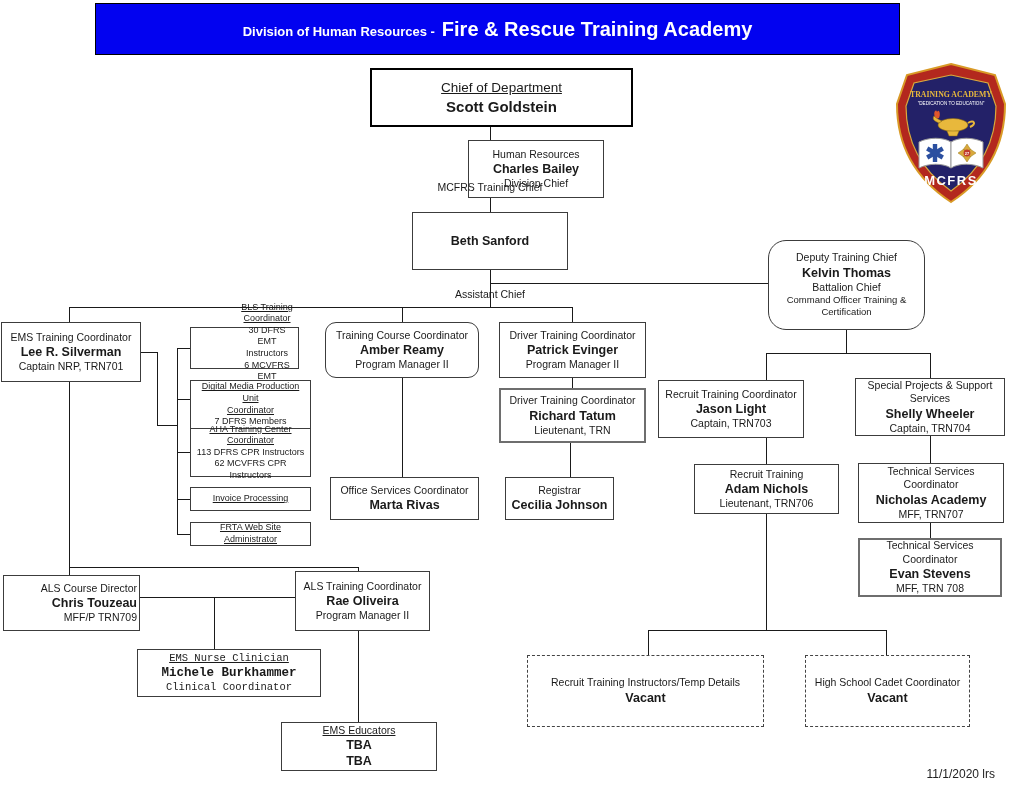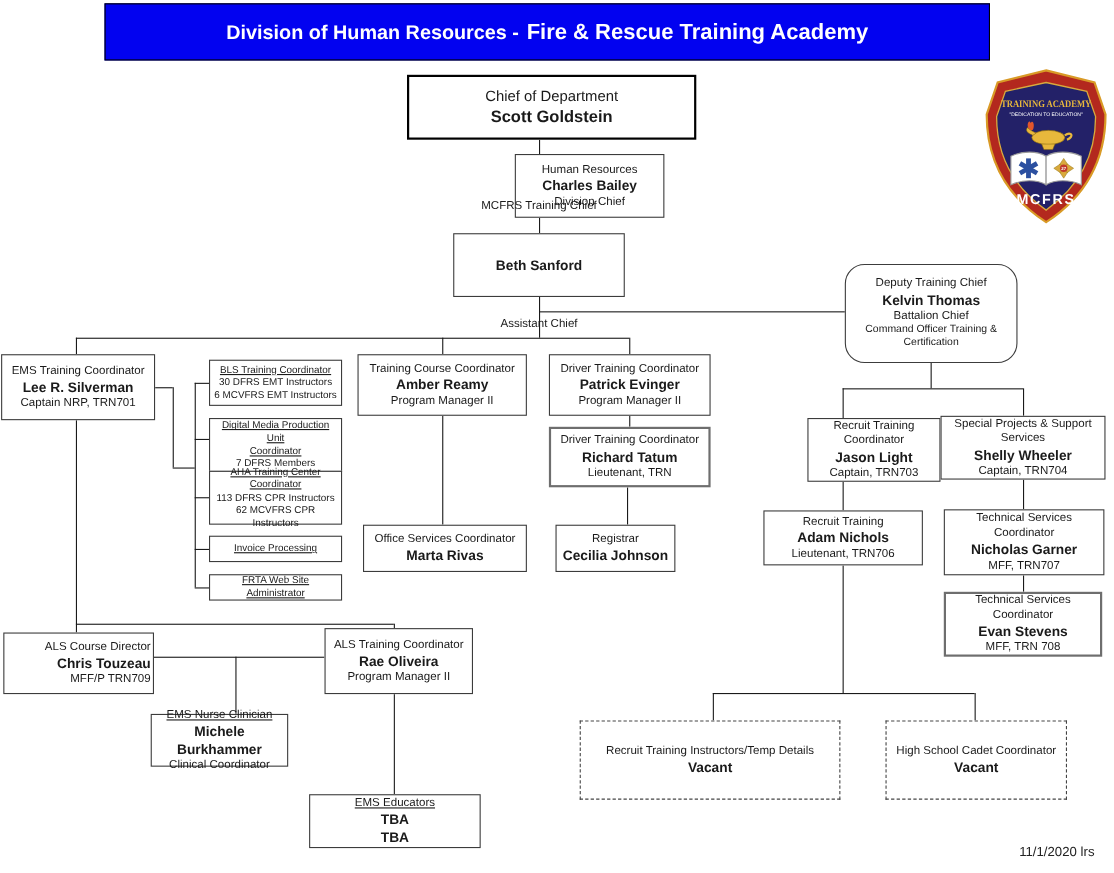--- a/index.html
+++ b/index.html
@@ -3,36 +3,36 @@
 <meta charset="utf-8">
 <style>
   html,body { margin:0; padding:0; background:#ffffff; }
   body { width:1013px; height:794px; font-family:"Liberation Sans", sans-serif; }
   .page { position:relative; width:1013px; height:794px; background:#ffffff; overflow:hidden; }
 
   .header { position:absolute; left:95px; top:3px; width:805px; height:52px;
             background:#0202F0; border:1px solid #000; box-sizing:border-box;
             display:flex; align-items:baseline; justify-content:center; gap:7px;
             color:#ffffff; padding-top:14px; }
-  .h-prefix { font-weight:bold; font-size:18px; }
+  .h-prefix { font-weight:bold; font-size:13px; }
   .h-title  { font-weight:bold; font-size:20px; }
 
   .badge { position:absolute; left:891px; top:62px; width:120px; height:142px; }
 
   .box { position:absolute; background:#ffffff; border:1px solid #3c3c3c;
          box-sizing:border-box; display:flex; flex-direction:column;
          align-items:center; justify-content:center; text-align:center;
          color:#1a1a1a; line-height:1.28; padding:1px 2px; }
   .box.thick  { border:2px solid #000000; }
   .box.heavy  { border:2px solid #6e6e6e; }
   .box.dashed { border:1px dashed #444444; }
 
   .ln    { width:100%; }
   .ln.t  { font-size:10.5px; }
-  .ln.tl { font-size:13.5px; }
+  .ln.tl { font-size:13.5px;text-decoration:underline; }
   .ln.n  { font-size:12.5px; font-weight:bold; }
   .ln.nl { font-size:15px;   font-weight:bold; }
   .ln.u  { font-size:10.5px; text-decoration:underline; }
   .ln.us { font-size:9px;    text-decoration:underline; }
   .ln.s  { font-size:9px; }
   .ln.ss { font-size:9.5px; }
 
   .seg { position:absolute; background:#1a1a1a; }
 
   .date-note { position:absolute; left:875px; top:767px; width:120px;
@@ -139,21 +139,21 @@
         <div class="ln n">Kelvin Thomas</div>
         <div class="ln t">Battalion Chief</div>
         <div class="ln ss">Command Officer Training &amp;</div>
         <div class="ln ss">Certification</div>
       </div>
       <div class="box" style="left: 1px; top: 322px; width: 140px; height: 60px;">
         <div class="ln t">EMS Training Coordinator</div>
         <div class="ln n">Lee R. Silverman</div>
         <div class="ln t">Captain NRP, TRN701</div>
       </div>
-      <div class="box" style="left: 190px; top: 327px; width: 121px; height: 42px;">
+      <div class="box" style="left: 190px; top: 327px; width: 109px; height: 42px; padding-left: 47px;">
         <div class="ln us">BLS Training Coordinator</div>
         <div class="ln s">30 DFRS EMT Instructors</div>
         <div class="ln s">6 MCVFRS EMT Instructors</div>
       </div>
       <div class="box" style="left: 190px; top: 380px; width: 121px; height: 49px;">
         <div class="ln us">Digital Media Production Unit</div>
         <div class="ln us">Coordinator</div>
         <div class="ln s">7 DFRS Members</div>
       </div>
       <div class="box" style="left: 190px; top: 428px; width: 121px; height: 49px;">
@@ -161,21 +161,21 @@
         <div class="ln us">Coordinator</div>
         <div class="ln s">113 DFRS CPR Instructors</div>
         <div class="ln s">62 MCVFRS CPR Instructors</div>
       </div>
       <div class="box" style="left: 190px; top: 487px; width: 121px; height: 24px;">
         <div class="ln us">Invoice Processing</div>
       </div>
       <div class="box" style="left: 190px; top: 522px; width: 121px; height: 24px;">
         <div class="ln us">FRTA Web Site Administrator</div>
       </div>
-      <div class="box" style="left: 325px; top: 322px; width: 154px; height: 56px;">
+      <div class="box" style="left: 325px; top: 322px; width: 154px; height: 56px; border-radius: 11px;">
         <div class="ln t">Training Course Coordinator</div>
         <div class="ln n">Amber Reamy</div>
         <div class="ln t">Program Manager II</div>
       </div>
       <div class="box" style="left: 499px; top: 322px; width: 147px; height: 56px;">
         <div class="ln t">Driver Training Coordinator</div>
         <div class="ln n">Patrick Evinger</div>
         <div class="ln t">Program Manager II</div>
       </div>
       <div class="box heavy" style="left: 499px; top: 388px; width: 147px; height: 55px;">
@@ -184,59 +184,59 @@
         <div class="ln t">Lieutenant, TRN</div>
       </div>
       <div class="box" style="left: 330px; top: 477px; width: 149px; height: 43px;">
         <div class="ln t">Office Services Coordinator</div>
         <div class="ln n">Marta Rivas</div>
       </div>
       <div class="box" style="left: 505px; top: 477px; width: 109px; height: 43px;">
         <div class="ln t">Registrar</div>
         <div class="ln n">Cecilia Johnson</div>
       </div>
-      <div class="box" style="left: 734px; top: 380px; width: 121px; height: 58px; text-align: center;">
+      <div class="box" style="left: 658px; top: 380px; width: 146px; height: 58px; text-align: center;">
         <div class="ln t">Recruit Training Coordinator</div>
         <div class="ln n">Jason Light</div>
         <div class="ln t">Captain, TRN703</div>
       </div>
       <div class="box" style="left: 855px; top: 378px; width: 150px; height: 58px;">
         <div class="ln t">Special Projects &amp; Support</div>
         <div class="ln t">Services</div>
         <div class="ln n">Shelly Wheeler</div>
         <div class="ln t">Captain, TRN704</div>
       </div>
       <div class="box" style="left: 694px; top: 464px; width: 145px; height: 50px;">
         <div class="ln t">Recruit Training</div>
         <div class="ln n">Adam Nichols</div>
         <div class="ln t">Lieutenant, TRN706</div>
       </div>
       <div class="box" style="left: 858px; top: 463px; width: 146px; height: 60px;">
         <div class="ln t">Technical Services</div>
         <div class="ln t">Coordinator</div>
-        <div class="ln n">Nicholas Garner</div>
+        <div class="ln n">Nicholas Academy</div>
         <div class="ln t">MFF, TRN707</div>
       </div>
       <div class="box heavy" style="left: 858px; top: 538px; width: 144px; height: 59px;">
         <div class="ln t">Technical Services</div>
         <div class="ln t">Coordinator</div>
         <div class="ln n">Evan Stevens</div>
         <div class="ln t">MFF, TRN 708</div>
       </div>
       <div class="box" style="left: 3px; top: 575px; width: 137px; height: 56px; text-align: right;">
         <div class="ln t">ALS Course Director</div>
         <div class="ln n">Chris Touzeau</div>
         <div class="ln t">MFF/P TRN709</div>
       </div>
       <div class="box" style="left: 295px; top: 571px; width: 135px; height: 60px;">
         <div class="ln t">ALS Training Coordinator</div>
         <div class="ln n">Rae Oliveira</div>
         <div class="ln t">Program Manager II</div>
       </div>
-      <div class="box" style="left: 137px; top: 649px; width: 125px; height: 48px;">
+      <div class="box" style="left: 137px; top: 649px; width: 184px; height: 48px; font-family: Liberation Mono, monospace;">
         <div class="ln u">EMS Nurse Clinician</div>
         <div class="ln n">Michele Burkhammer</div>
         <div class="ln t">Clinical Coordinator</div>
       </div>
       <div class="box" style="left: 281px; top: 722px; width: 156px; height: 49px;">
         <div class="ln u">EMS Educators</div>
         <div class="ln n">TBA</div>
         <div class="ln n">TBA</div>
       </div>
       <div class="box dashed" style="left: 527px; top: 655px; width: 237px; height: 72px;">

